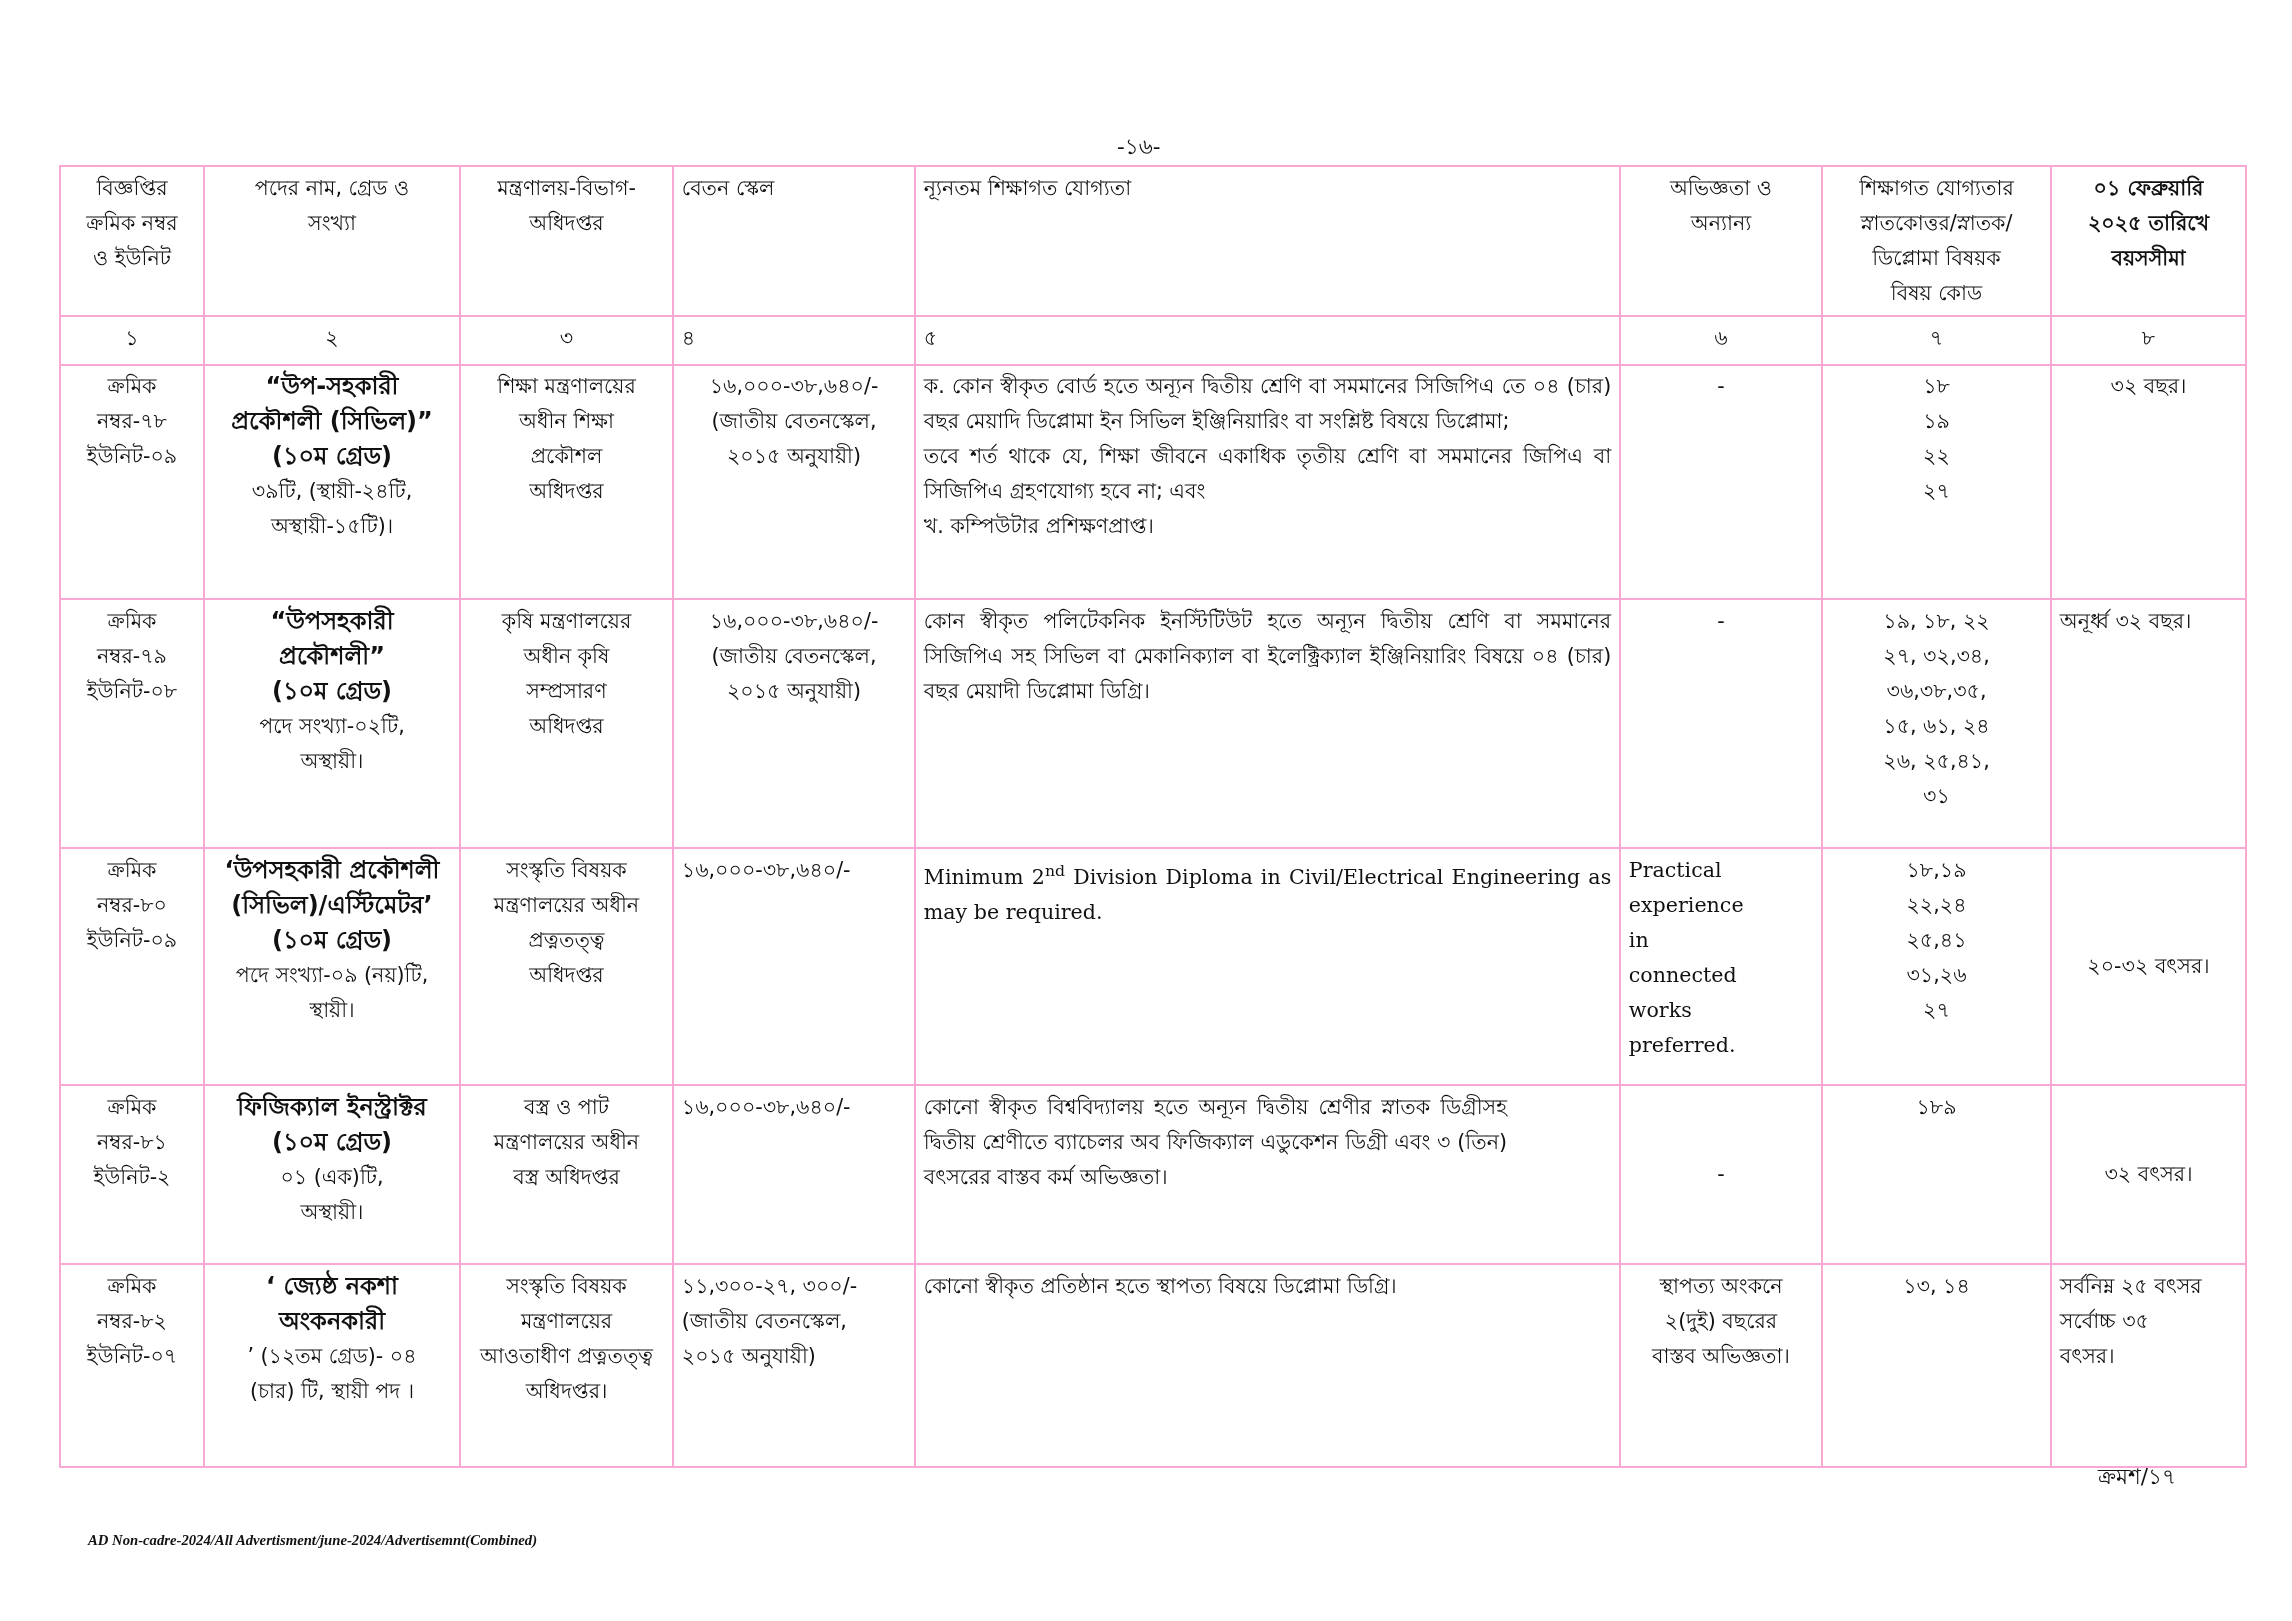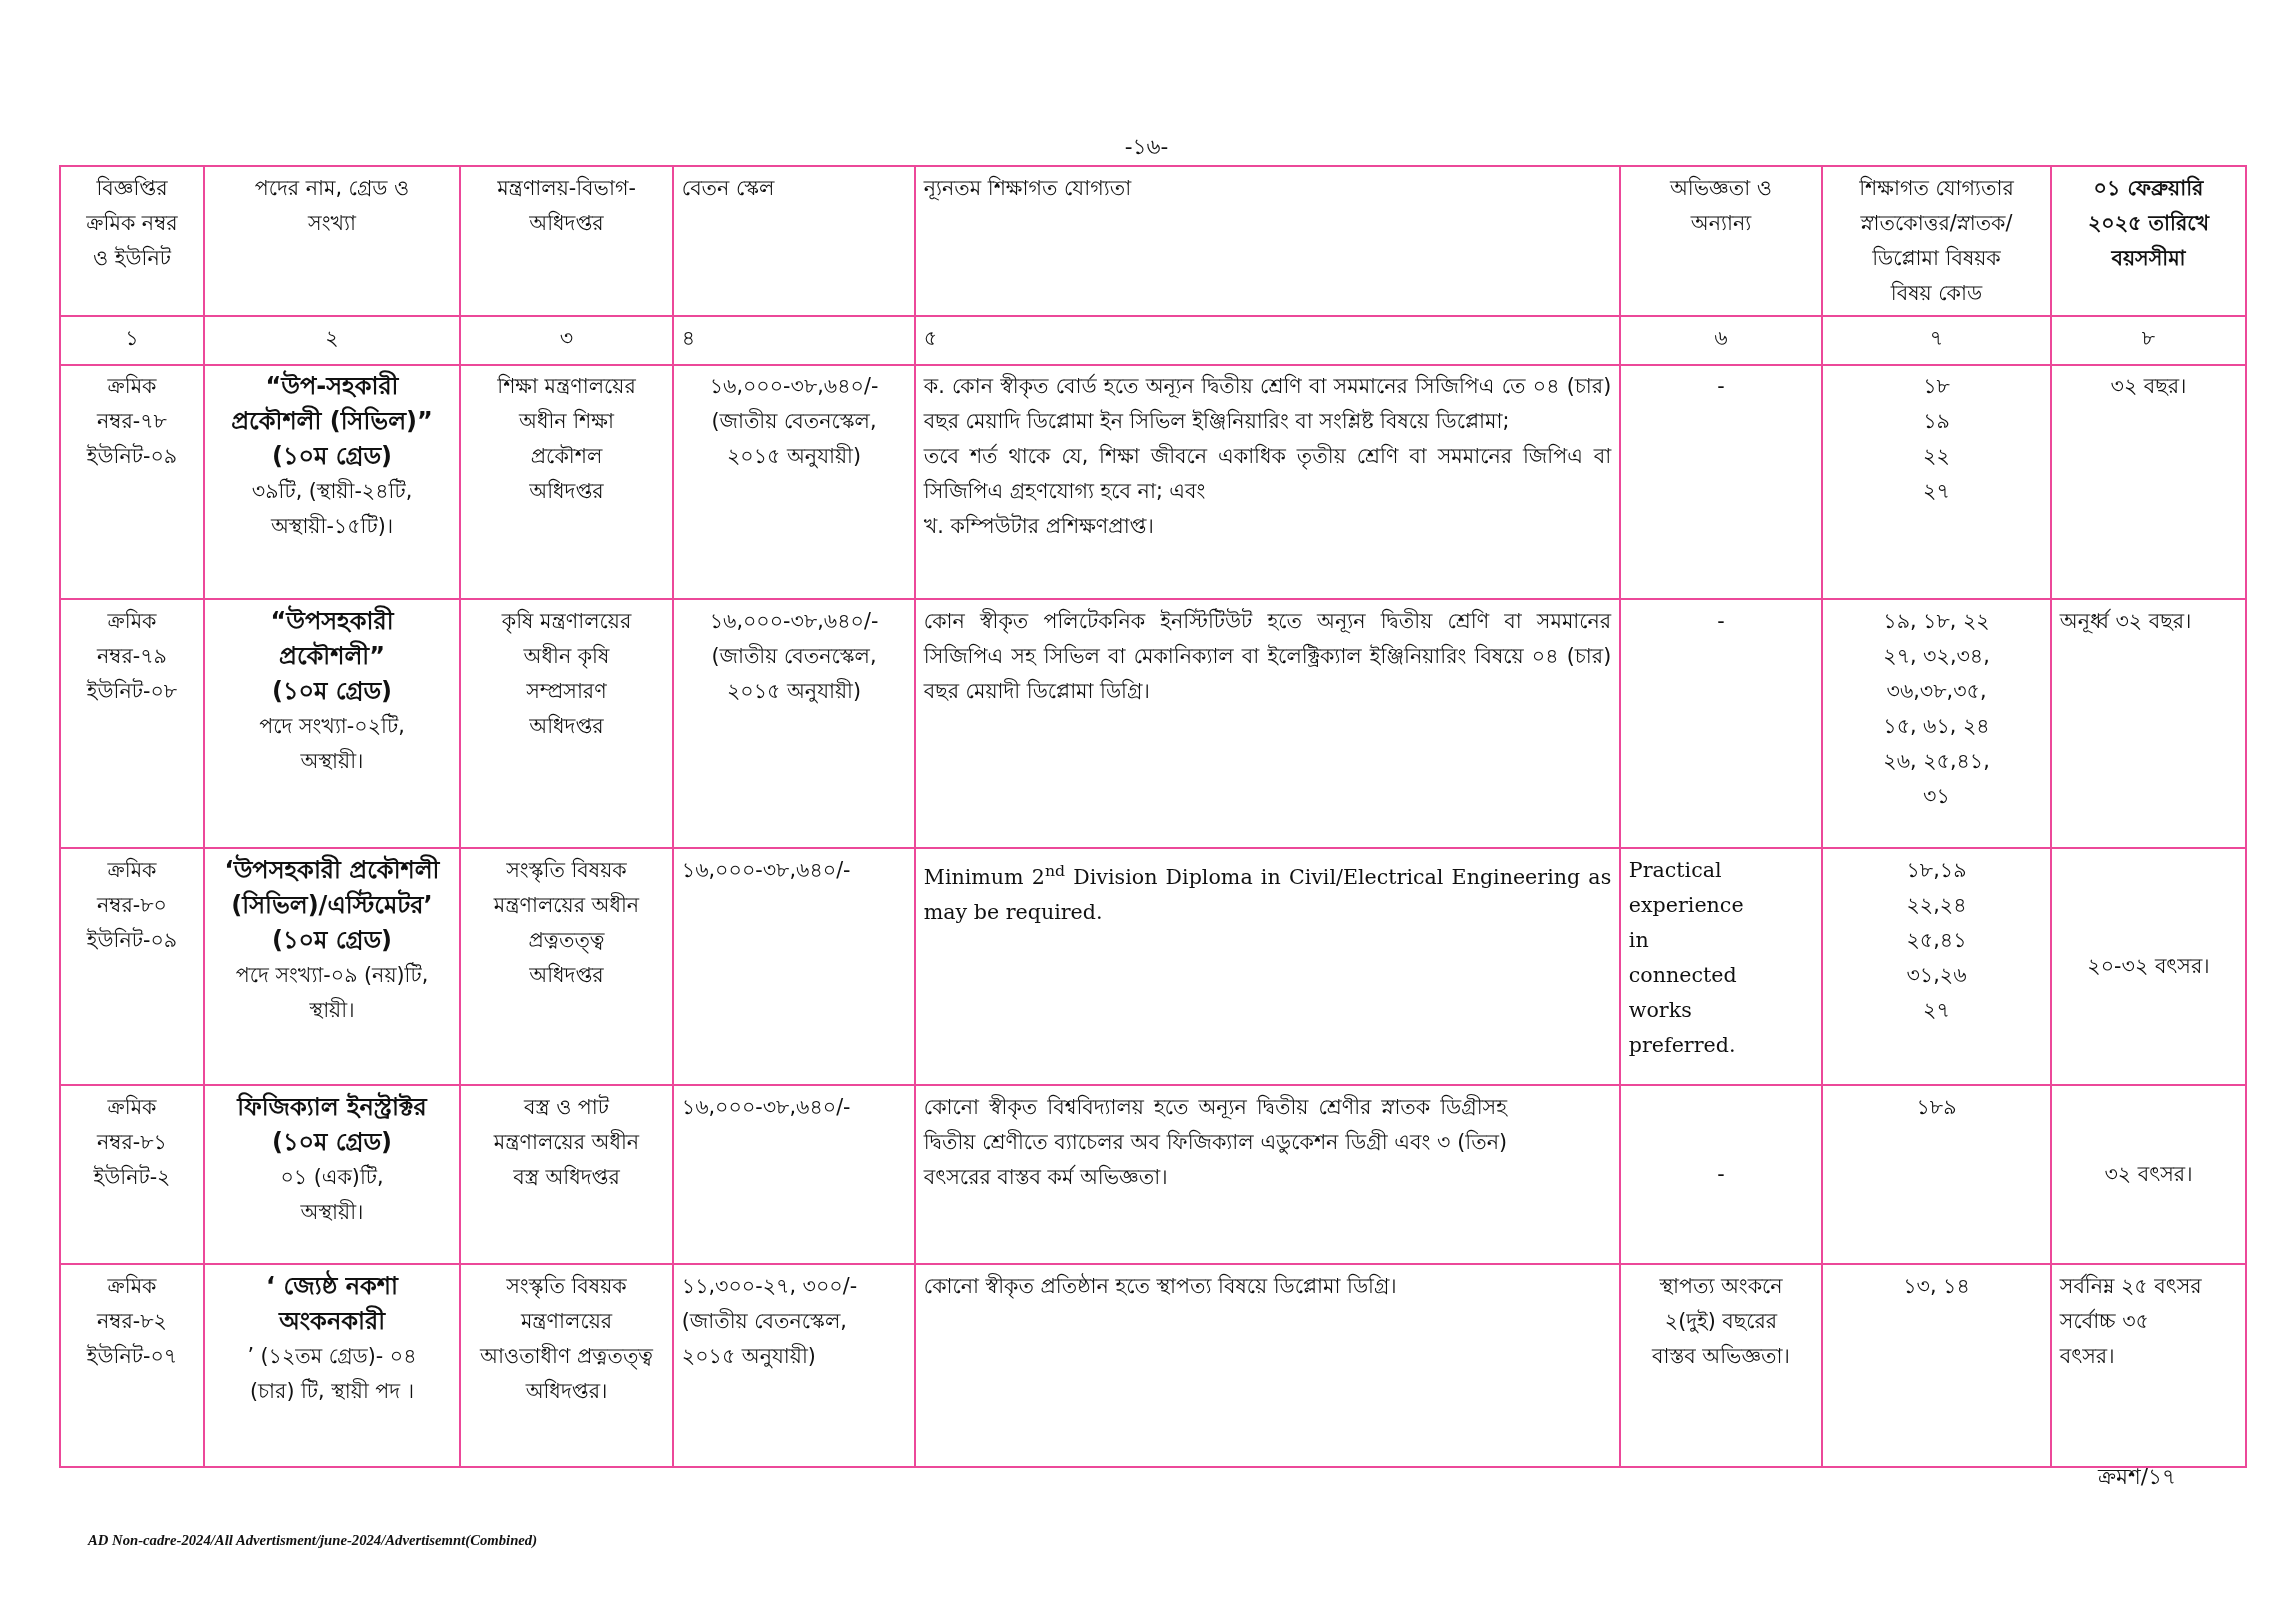--- a/index.html
+++ b/index.html
@@ -1,19 +1,19 @@
 <!DOCTYPE html>
 <html><head>
 <meta charset="utf-8">
 <style>
   html, body { margin:0; padding:0; background:#ffffff; }
   body { width:2293px; height:1621px; position:relative; overflow:hidden; font-family:"DejaVu Sans", sans-serif; color:#111; }
-  .page-num { position:absolute; left:1117px; top:130px; width:59px; text-align:center; font-size:21.6px; }
+  .page-num { position:absolute; left:1117px; top:130px; width:59px; text-align:left; font-size:21.6px; }
   table.adtable { position:absolute; left:59px; top:165px; width:2186px; border-collapse:collapse; table-layout:fixed; }
-  table.adtable td { border:2px solid #ec4899; vertical-align:top; font-size:20.6px; line-height:35px; padding:3.9px 7.8px; }
+  table.adtable td { border:2px solid #f9a8d4; vertical-align:top; font-size:20.6px; line-height:35px; padding:3.9px 7.8px; }
   .c-center { text-align:center; }
   .c-left { text-align:left; }
   .c-just { text-align:justify;border-radius:14px; }
   .bold { font-weight:bold; font-size:24px; }
   .en { font-family:"DejaVu Serif", serif; font-size:27.4px; line-height:35px; }
   .en-just { text-align:justify; text-align-last:left;margin-top:29px; }
   .hdr-row td { height:137px; }
   .num-row td { height:39px; }
   .r1 td { height:225px; }
   .r2 td { height:239px; }

